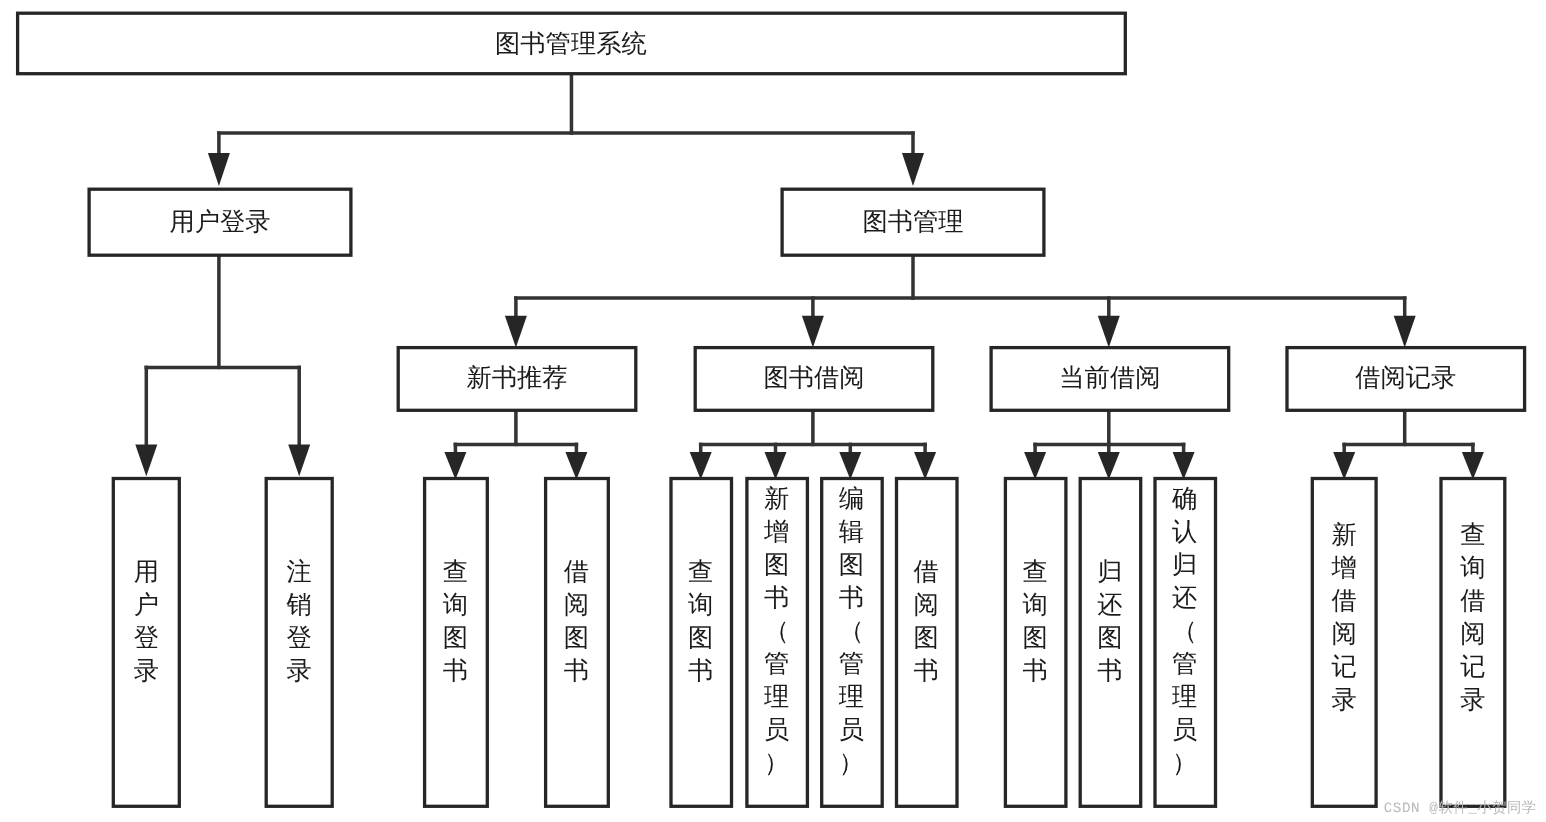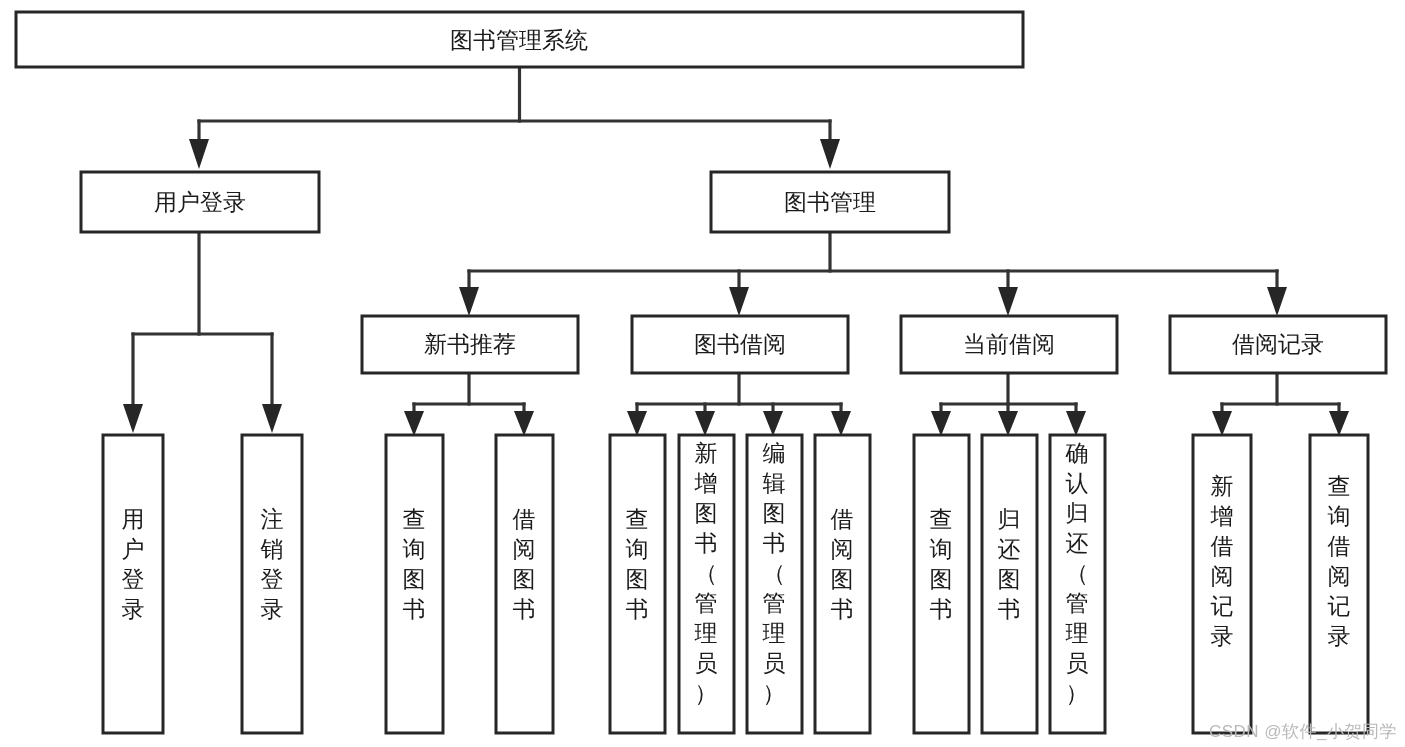--- a/index.html
+++ b/index.html
@@ -51,22 +51,22 @@
   .node-label-v {
     fill: #1b1b1b;
     font-family: "DejaVu Sans", "Liberation Sans", sans-serif;
     font-size: 23px;
     text-anchor: middle;
   }
   .watermark {
     position: absolute;
     right: 8px;
     bottom: 4px;
-    font-family: Liberation Sans, sans-serif;
-    font-size: 17px;
+    font-family: Liberation Mono, monospace;
+    font-size: 13px;
     color: #b9b9b9;
     white-space: nowrap;
     letter-spacing: 0.5px;
   }
 </style>
 </head>
 <body>
 
 <div id="diagram-root">
   <svg class="flow" viewBox="0 0 1405 747" xmlns="http://www.w3.org/2000/svg">

